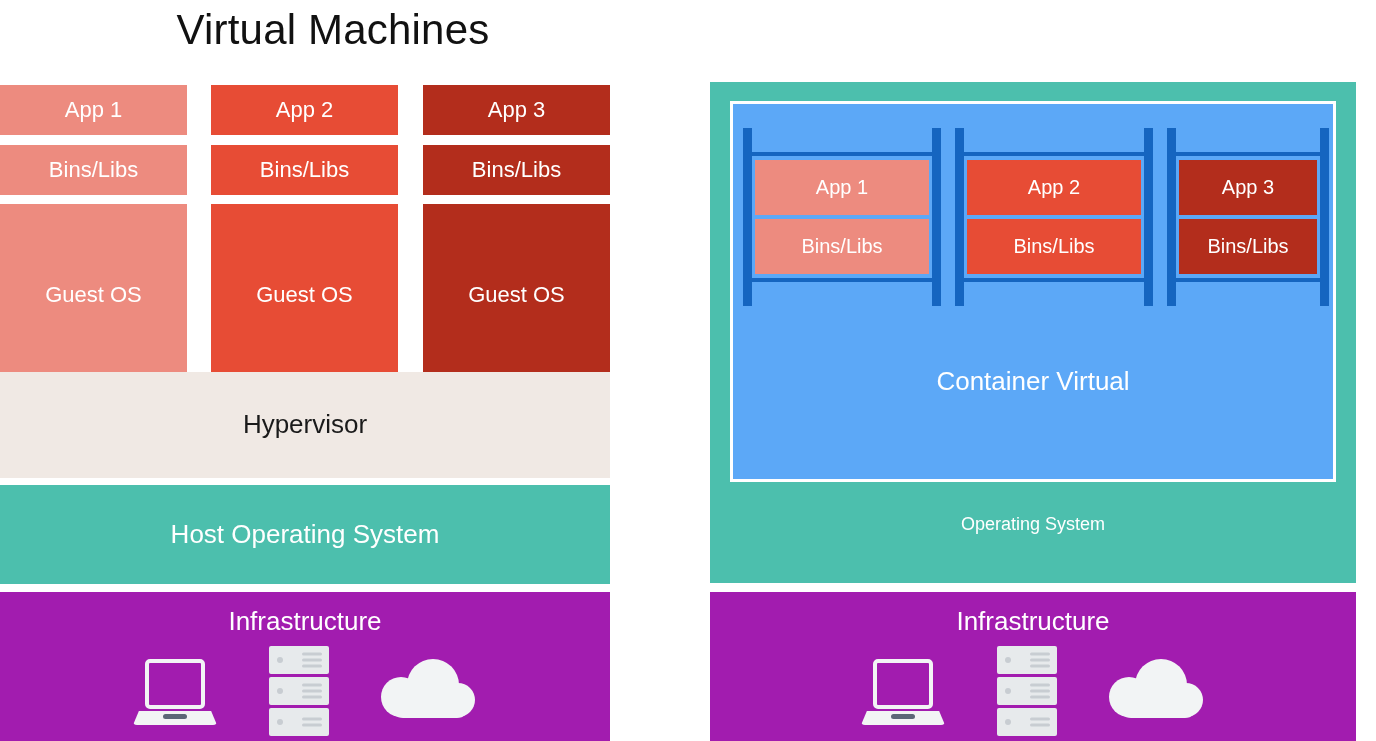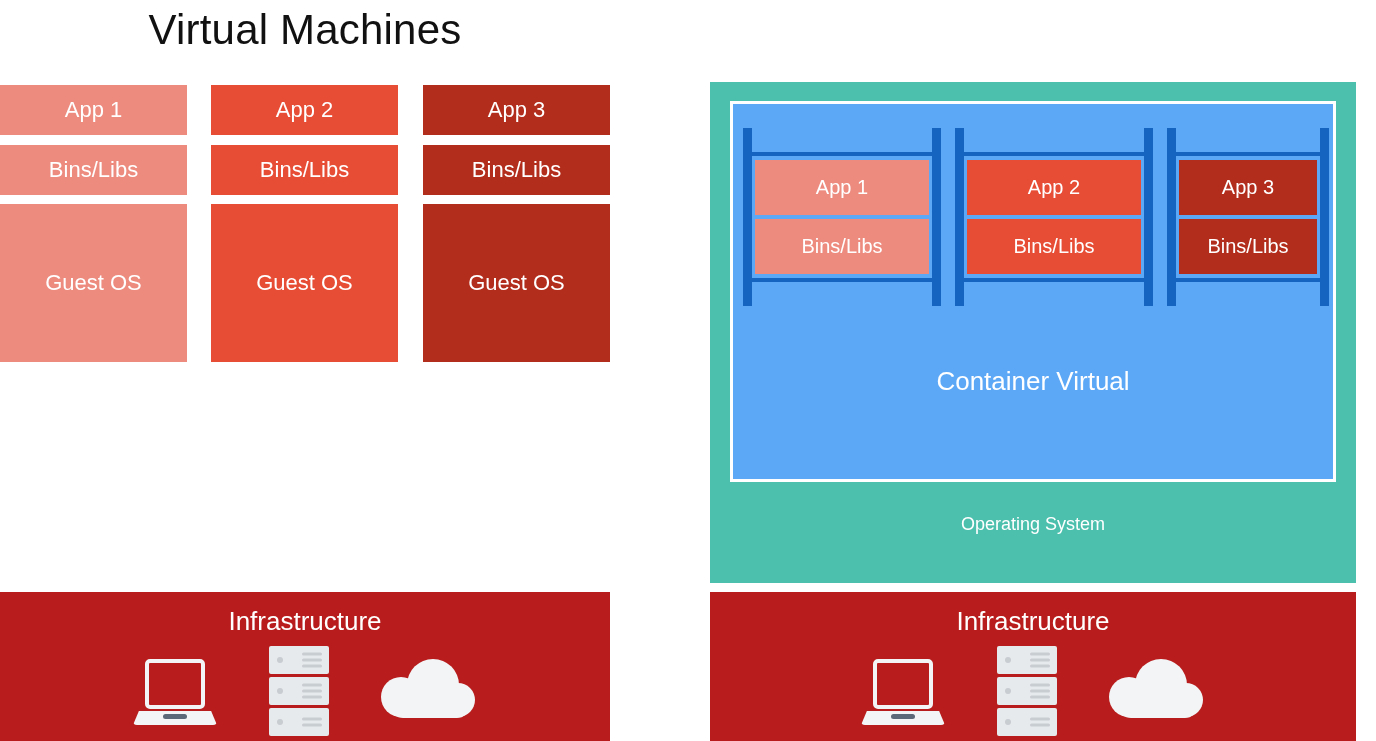--- a/index.html
+++ b/index.html
@@ -26,43 +26,44 @@
 
   
   .panel-title{
     position:absolute;
     font-size:42px;
     color:#111111;
     text-align:center;
     font-weight:400;
     letter-spacing:.2px;
     white-space:nowrap;
+    padding-left:28px;
   }
 
   
   #vm-title{left:0;top:6px;width:610px;}
   #ct-title{left:710px;top:6px;width:646px;}
 
   .vm-col-cell{font-size:22px;}
   .vm-app{height:50px;}
   .vm-bins{height:50px;}
-  .vm-guest{height:158px;}
+  .vm-guest{height:181px;}
 
   .hypervisor{
     left:0;top:372px;width:610px;height:106px;
     background:#F0E9E4;color:#1a1a1a;font-size:26px;
   }
   .host-os{
     left:0;top:485px;width:610px;height:99px;
     background:#4CBFAD;font-size:26px;
   }
 
   
   .infra{
-    background:#b91c1c;
+    background:#a21caf;
     display:block;
   }
   .infra-label{
     position:absolute;left:0;right:0;top:14px;
     text-align:center;color:#ffffff;font-size:26px;
   }
   .icon-row{
     position:absolute;left:0;right:0;top:56px;height:86px;
     display:flex;align-items:center;justify-content:center;gap:52px;
   }
@@ -154,21 +155,23 @@
   <div class="box vm-col-cell vm-guest" style="left:0px;top:204px;width:187px;background:#ED8B7F;">Guest OS</div>
 
   <div class="box vm-col-cell vm-app" style="left:211px;top:85px;width:187px;background:#E74C35;">App 2</div>
   <div class="box vm-col-cell vm-bins" style="left:211px;top:145px;width:187px;background:#E74C35;">Bins/Libs</div>
   <div class="box vm-col-cell vm-guest" style="left:211px;top:204px;width:187px;background:#E74C35;">Guest OS</div>
 
   <div class="box vm-col-cell vm-app" style="left:423px;top:85px;width:187px;background:#B32D1C;">App 3</div>
   <div class="box vm-col-cell vm-bins" style="left:423px;top:145px;width:187px;background:#B32D1C;">Bins/Libs</div>
   <div class="box vm-col-cell vm-guest" style="left:423px;top:204px;width:187px;background:#B32D1C;">Guest OS</div>
 
-
+  <div class="box hypervisor">Hypervisor</div>
+
+  <div class="box host-os">Host Operating System</div>
 
   <div class="abs infra" style="left:0px;top:592px;width:610px;height:149px;">
     <div class="infra-label">Infrastructure</div>
     <div class="icon-row">
 
       <div class="ico-laptop">
         <div class="lid"></div>
         <div class="base"></div>
         <div class="notch"></div>
       </div>

